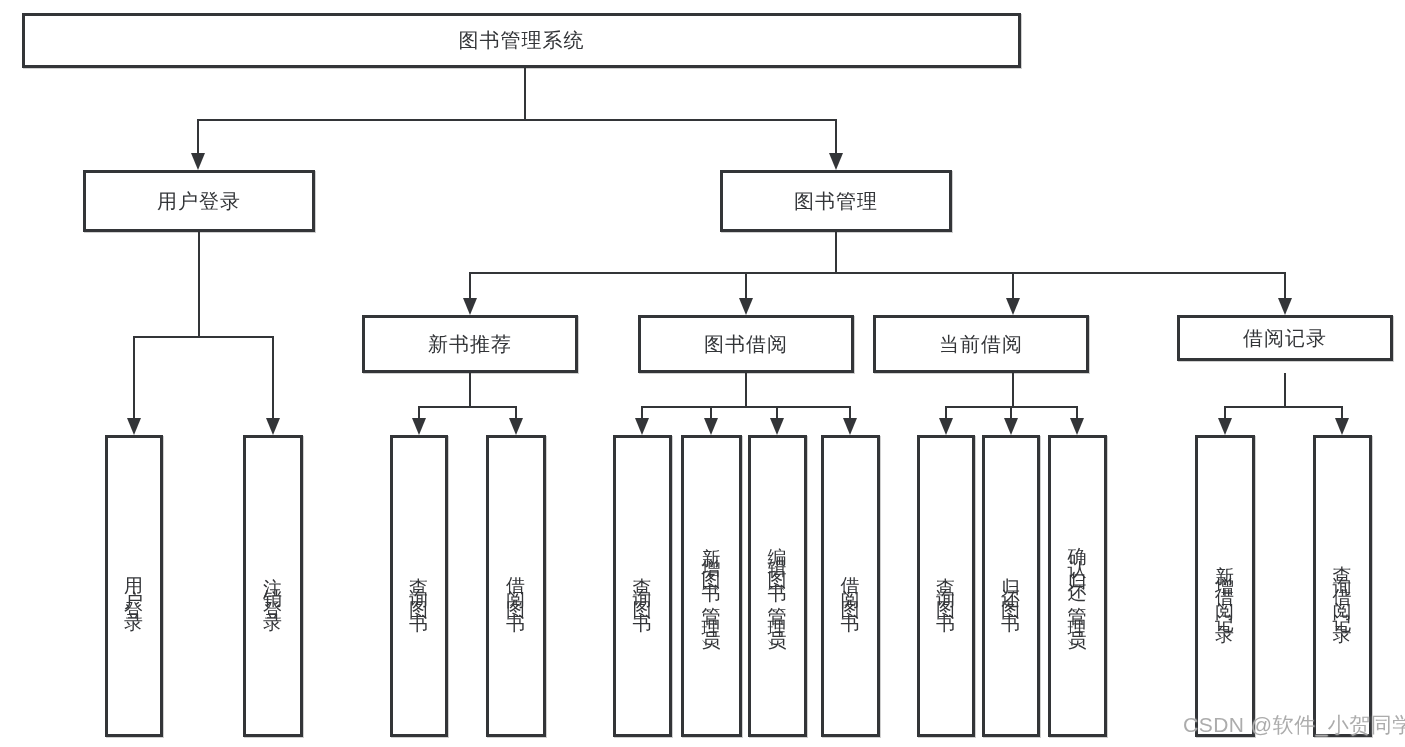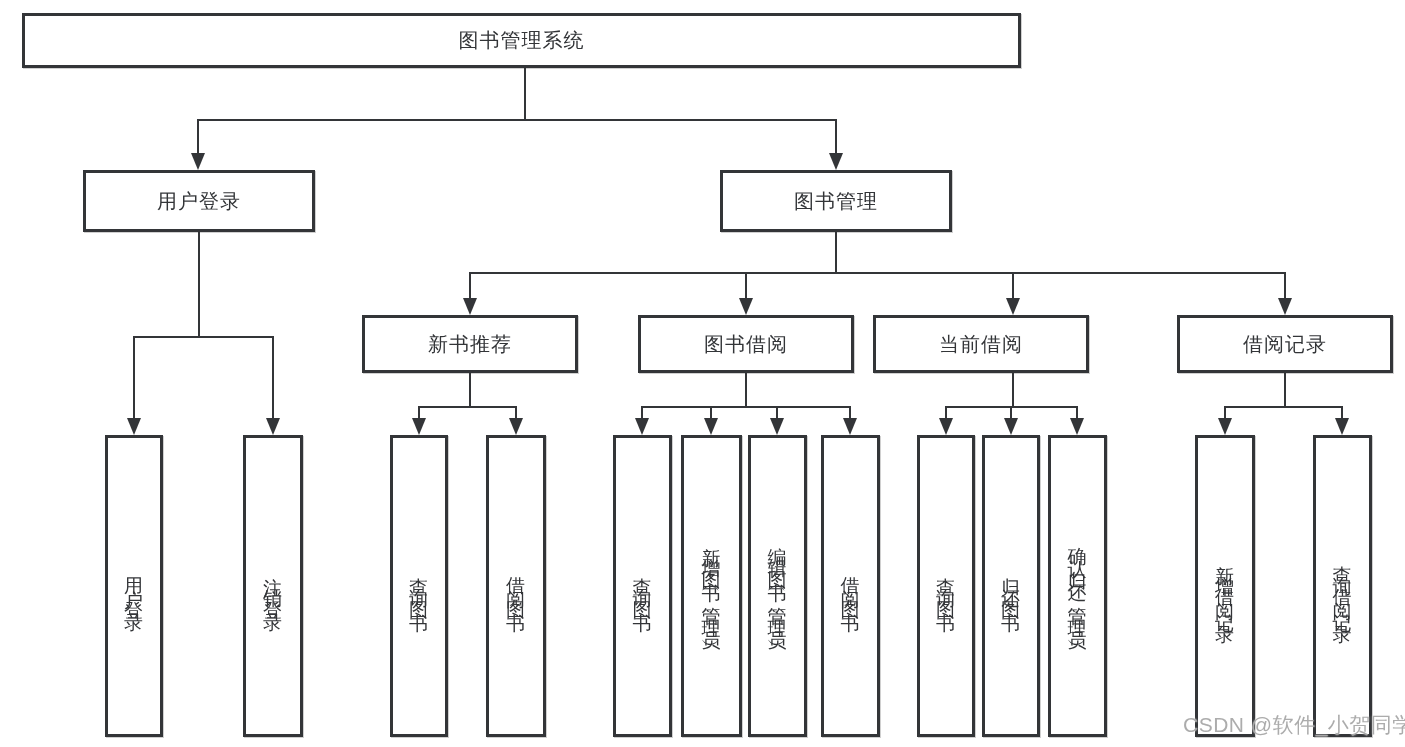--- a/index.html
+++ b/index.html
@@ -52,21 +52,21 @@
     z-index:10;
     letter-spacing:0.5px;
   }
   
   #b-root      {left:22px;  top:13px;  width:999px; height:55px;}
   #b-login     {left:83px;  top:170px; width:232px; height:62px;}
   #b-mgmt      {left:720px; top:170px; width:232px; height:62px;}
   #b-recommend {left:362px; top:315px; width:216px; height:58px;}
   #b-borrow    {left:638px; top:315px; width:216px; height:58px;}
   #b-current   {left:873px; top:315px; width:216px; height:58px;}
-  #b-records   {left:1177px;top:315px; width:216px; height:58px;}
+  #b-records   {left:1177px;top:315px; width:216px; height:46px;}
   .leaf{top:435px;height:302px;}
   #v-user-login   {left:105px; width:58px;}
   #v-logout       {left:243px; width:60px;}
   #v-query1       {left:390px; width:58px;}
   #v-borrow1      {left:486px; width:60px;}
   #v-query2       {left:613px; width:59px;}
   #v-add-book     {left:681px; width:61px;}
   #v-edit-book    {left:748px; width:59px;}
   #v-borrow2      {left:821px; width:59px;}
   #v-query3       {left:917px; width:58px;}

